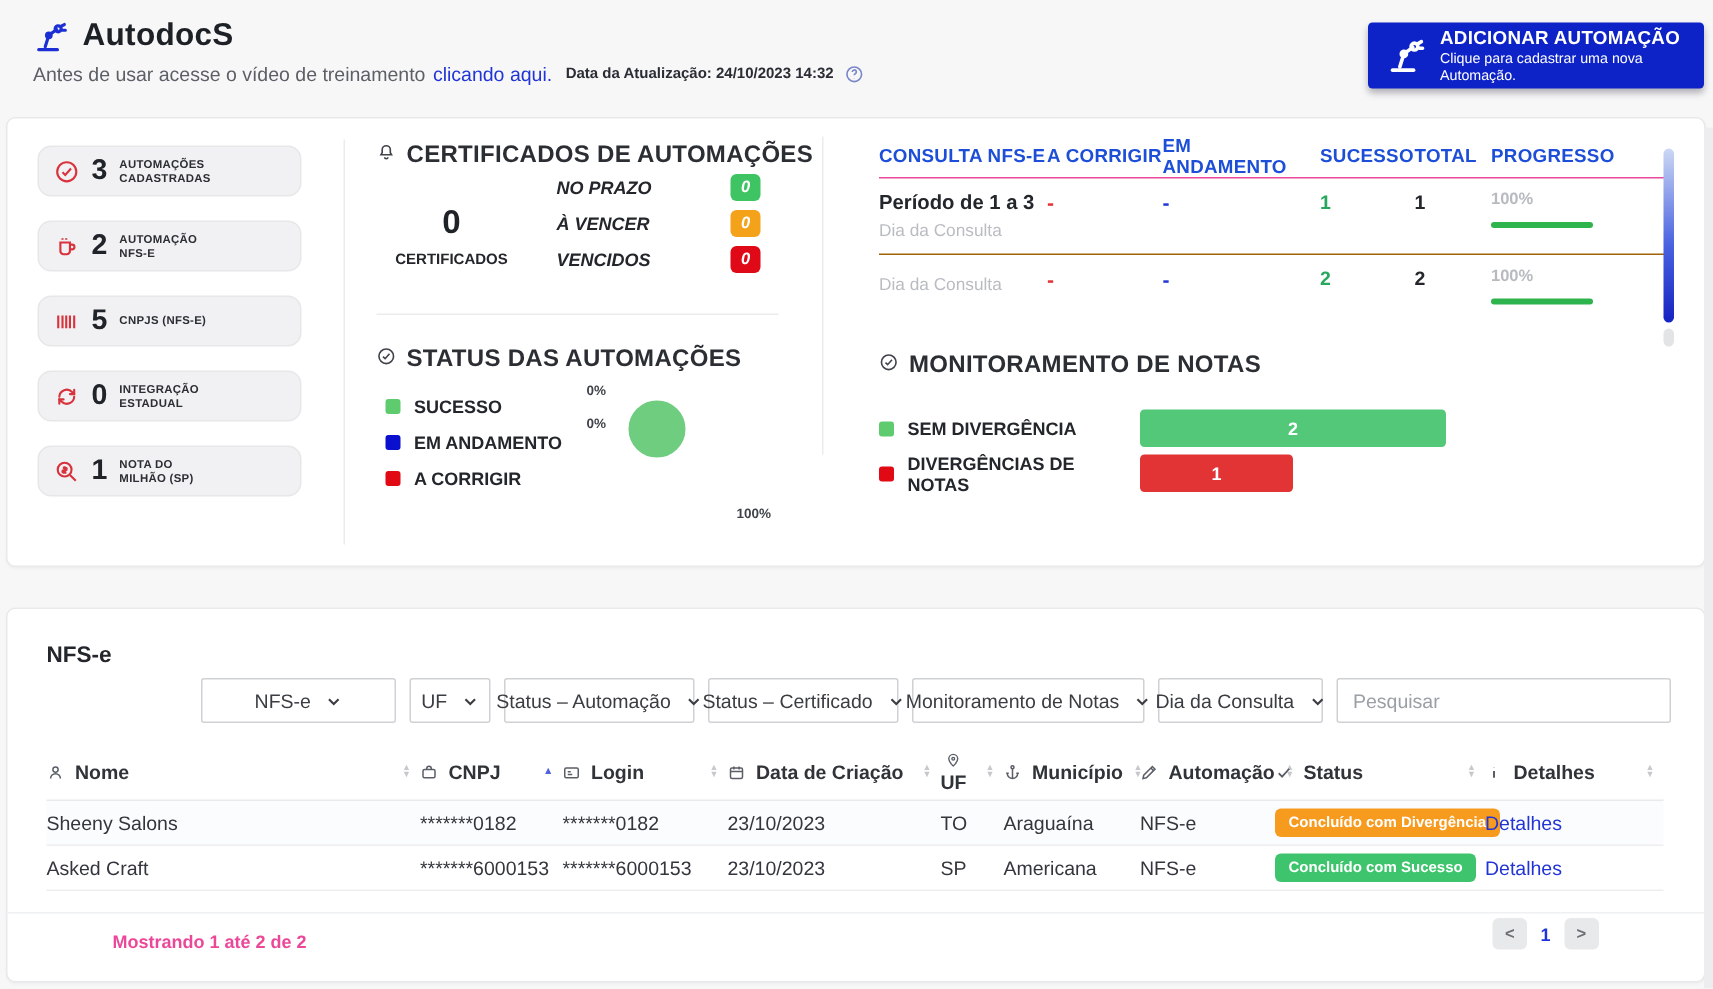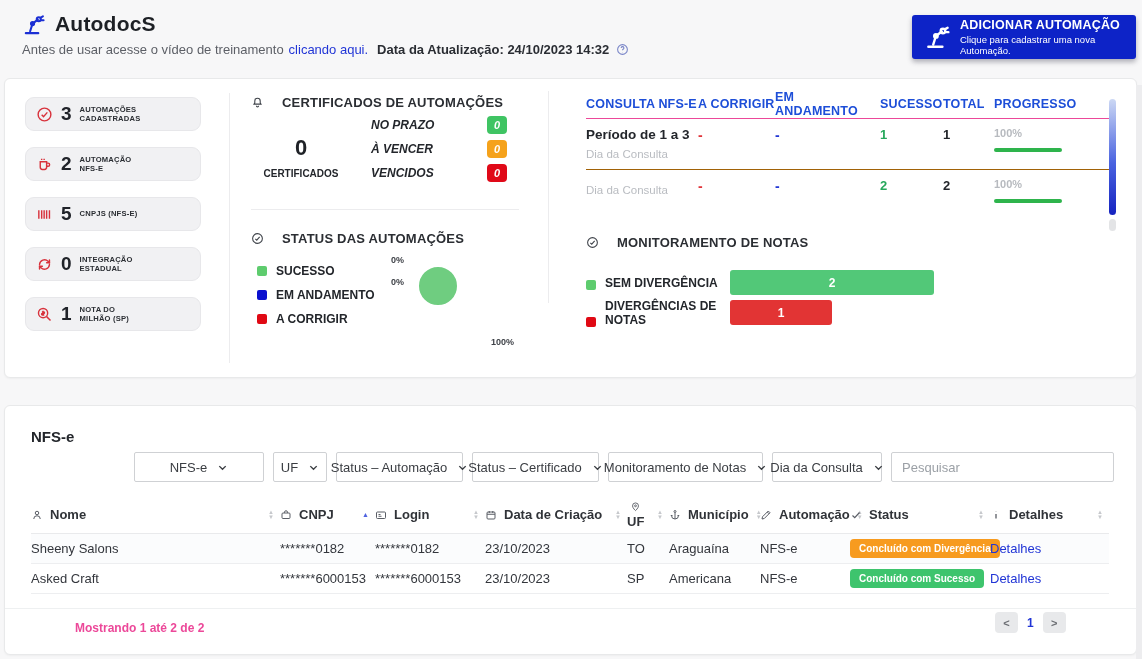--- a/index.html
+++ b/index.html
@@ -12,21 +12,21 @@
     overflow:hidden;
   }
   svg { display:block; }
 
   
   .topbar { position:absolute; left:22px; top:12px; }
   .logo-row { display:flex; align-items:center; gap:10px; }
   .app-title { font-size:21px; font-weight:800; color:#1d2025; letter-spacing:.2px; }
   .sub-row { margin-top:6px; display:flex; align-items:center; gap:5px; font-size:13px; color:#5c5f66; }
   .sub-link { color:#2135d6; text-decoration:none; cursor:pointer; }
-  .update-label { font-size:13px; font-weight:bold; color:#2a2d33; margin-left:4px; }
+  .update-label { font-size:10px; font-weight:bold; color:#2a2d33; margin-left:4px; }
   .help-ic { color:#7a86c8; margin-left:2px; }
 
   .add-btn {
     position:absolute; right:6px; top:15px; width:224px; height:44px;
     background:#0d23c7; border:none; border-radius:3px; cursor:pointer;
     display:flex; align-items:center; gap:10px; padding:0 12px;
     box-shadow:0 3px 5px rgba(40,40,60,.35); color:#fff; text-align:left;
   }
   .add-btn-title { font-size:12.5px; font-weight:800; letter-spacing:.2px; }
   .add-btn-sub { font-size:9.5px; margin-top:2px; }
@@ -44,22 +44,22 @@
 
   
   .stat-card { position:absolute; left:20px; width:176px; height:34px; background:#f1f1f3;
                border:1px solid #e7e7ea; border-radius:9px; display:flex; align-items:center;
                gap:8px; padding:0 10px; cursor:pointer; }
   .stat-icon { color:#d8323c; flex:0 0 auto; }
   .stat-value { font-size:19px; font-weight:bold; color:#202329; }
   .stat-label { font-size:7.6px; font-weight:bold; color:#2b2e33; line-height:1.25; letter-spacing:.2px; }
 
   
-  .sec-header { position:absolute; display:flex; align-items:center; gap:18px;
-                font-size:13px; font-weight:800; color:#2b2e33; letter-spacing:.2px; }
+  .sec-header { position:absolute; display:flex; gap:7px;
+                font-size:16px; font-weight:800; color:#2b2e33; letter-spacing:.2px; }
   .sec-ic { color:#3f434a; }
   .cert-header { left:246px; top:16px; }
   .cert-count { position:absolute; left:244px; top:56px; width:104px; text-align:center; }
   .cert-count-num { font-size:22px; font-weight:800; color:#1f2227; }
   .cert-count-label { font-size:10px; font-weight:800; color:#23262b; margin-top:7px; }
   .cert-rows { position:absolute; left:366px; top:34px; width:136px; }
   .cert-row { height:24px; display:flex; align-items:center; justify-content:space-between;font-style:italic; }
   .cert-row-label { font-size:12px; font-weight:800; color:#23262b; }
   .cert-badge { min-width:20px; height:18px; border-radius:4px; color:#fff; font-size:11px;
                 font-weight:bold; display:flex; align-items:center; justify-content:center; }
@@ -95,21 +95,21 @@
 
   .sb-blue { position:absolute; left:1104px; top:20px; width:7px; height:116px; border-radius:4px;
              background:linear-gradient(#ccd8f4, #4a63e0 55%, #1523c0); cursor:pointer; }
   .sb-gray { position:absolute; left:1104px; top:140px; width:7px; height:12px;
              border-radius:4px; background:#e3e4e6; }
 
   
   .monitoring { position:absolute; left:581px; top:156px; width:530px; }
   .mon-rows { margin-top:20px; }
   .mon-row { display:flex; align-items:center; height:25px; margin-bottom:5px; }
-  .mon-legend { width:144px; display:flex; align-items:flex-end; gap:9px; }
+  .mon-legend { width:174px; display:flex; align-items:center; gap:9px; }
   .mon-bar { height:25px; border-radius:3px; color:#fff; font-size:12px; font-weight:bold;
              display:flex; align-items:center; justify-content:center; }
   .bar-green { width:204px; background:#52c878; }
   .bar-red { width:102px; background:#e23434; }
 
   
   .nfse-title { position:absolute; left:26px; top:22px; font-size:15px; font-weight:800; color:#23262b; }
   .filters { position:absolute; left:129px; right:22px; top:46px; height:30px; display:flex; gap:9px; }
   .filter-select { border:1px solid #cfd1d4; border-radius:2px; background:#fff; cursor:pointer;
                    display:flex; align-items:center; justify-content:center; gap:10px;

